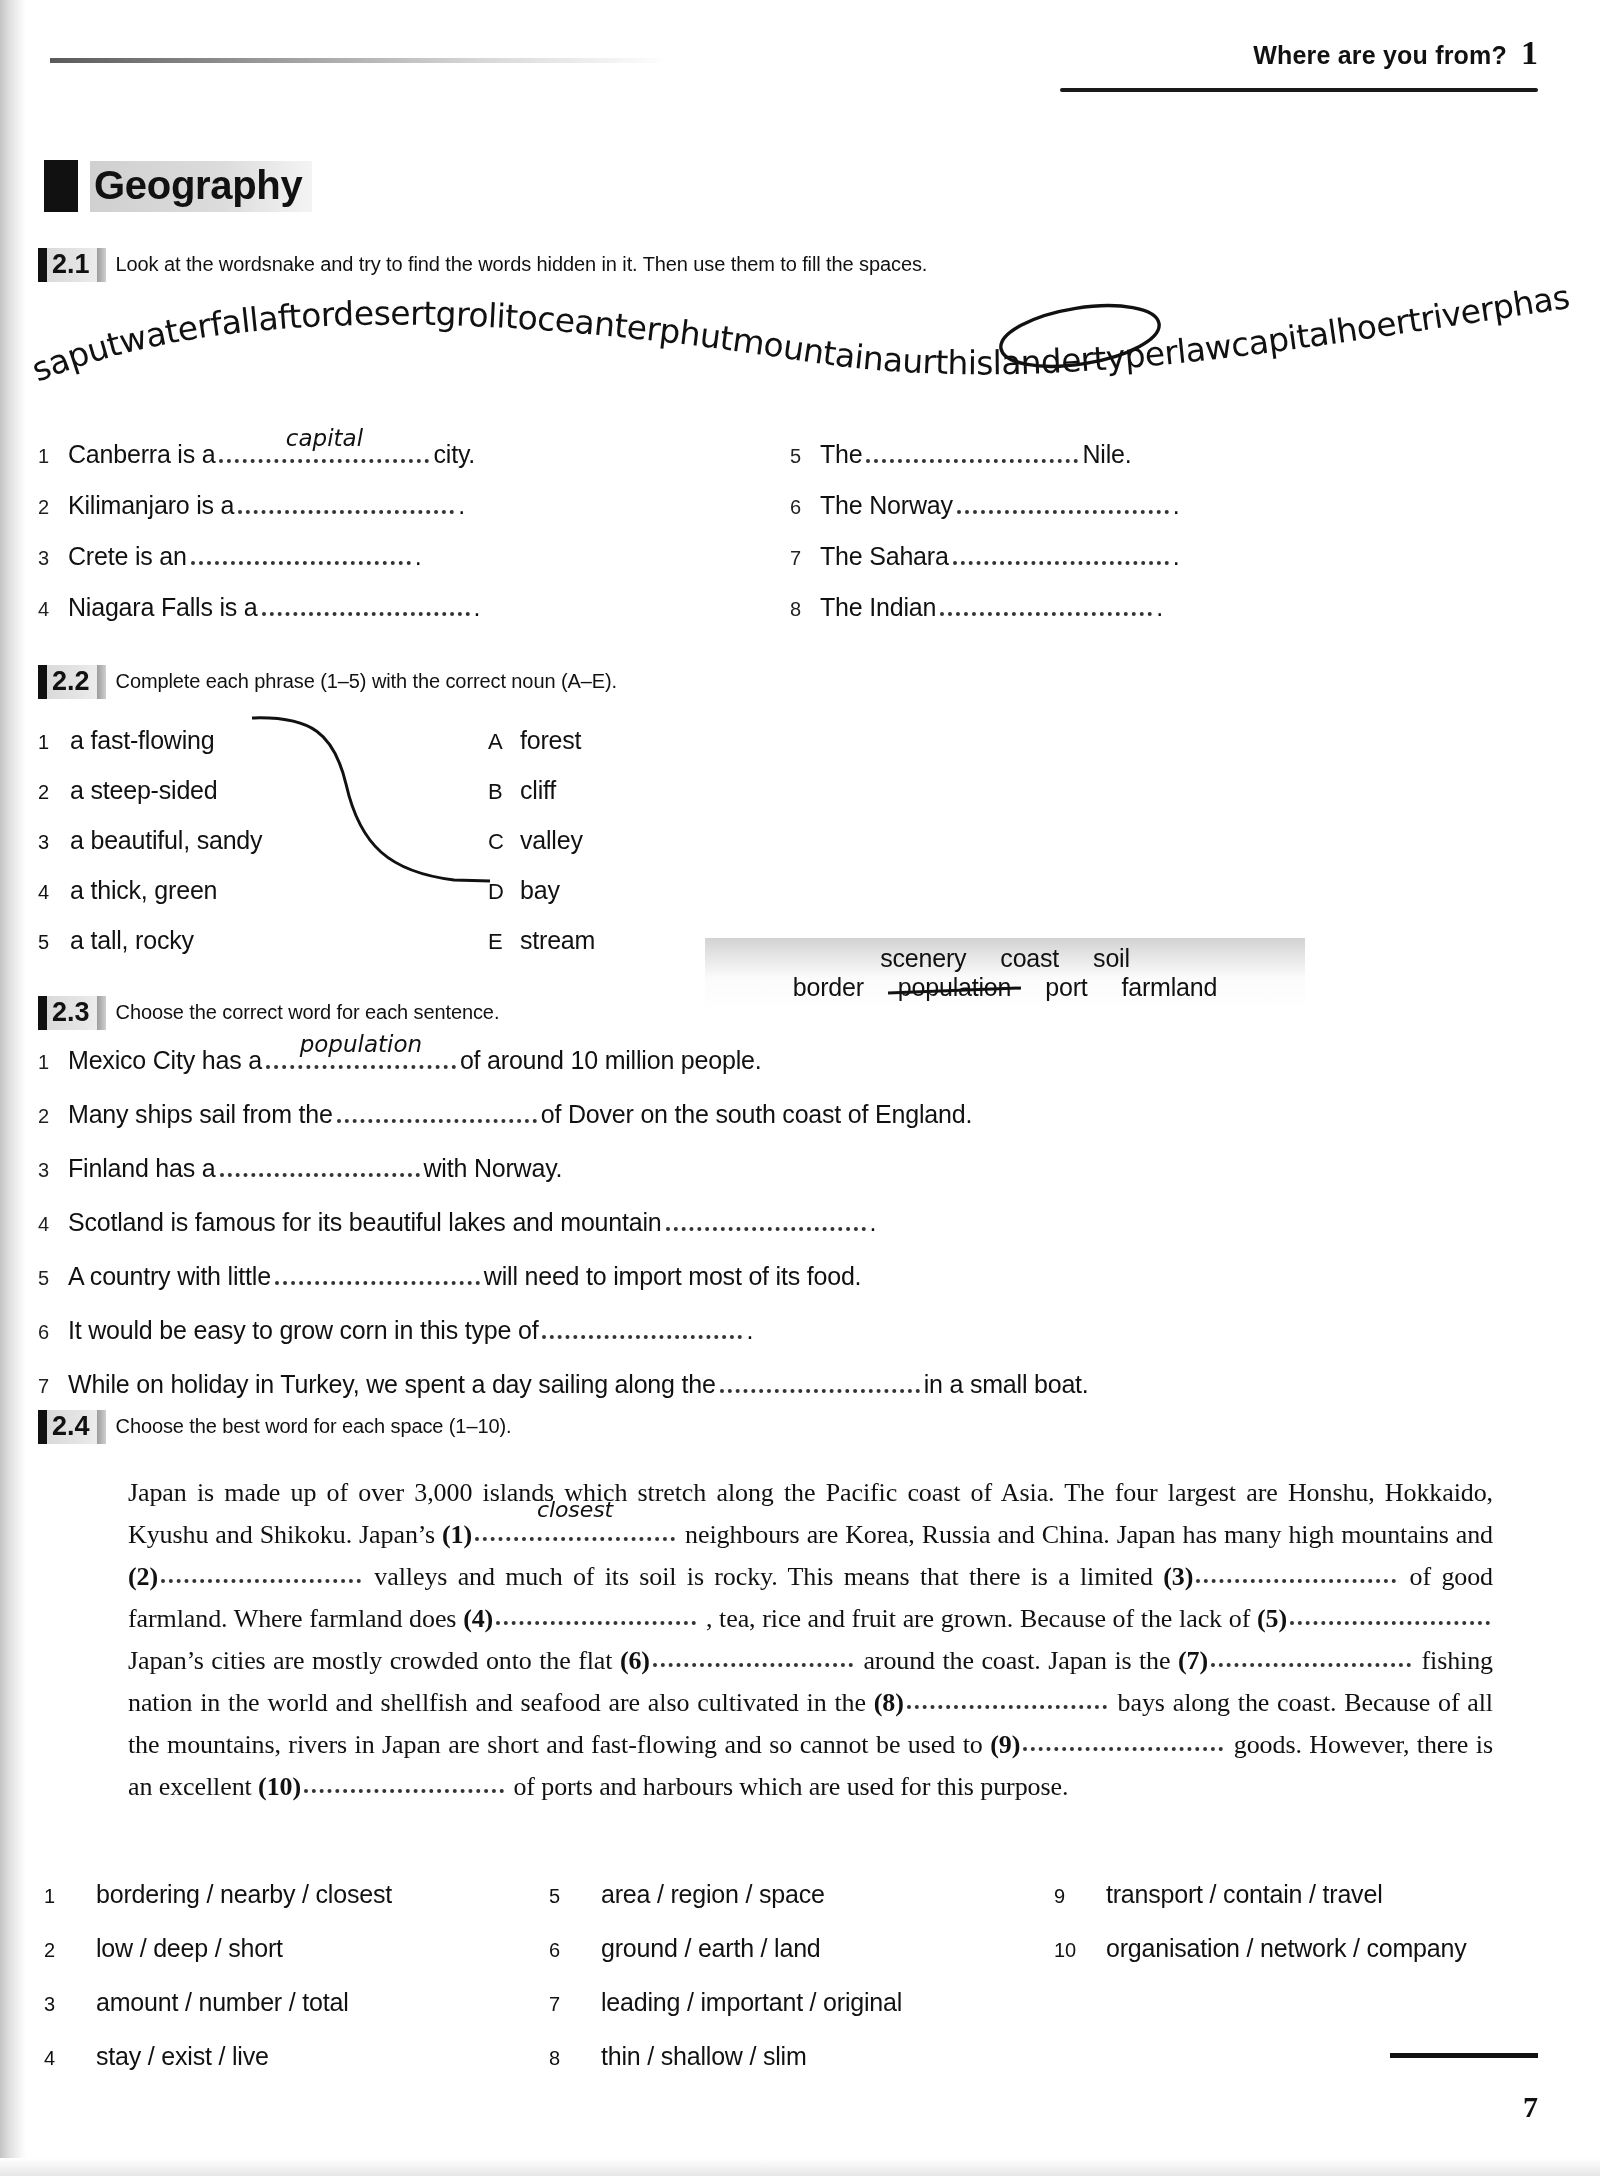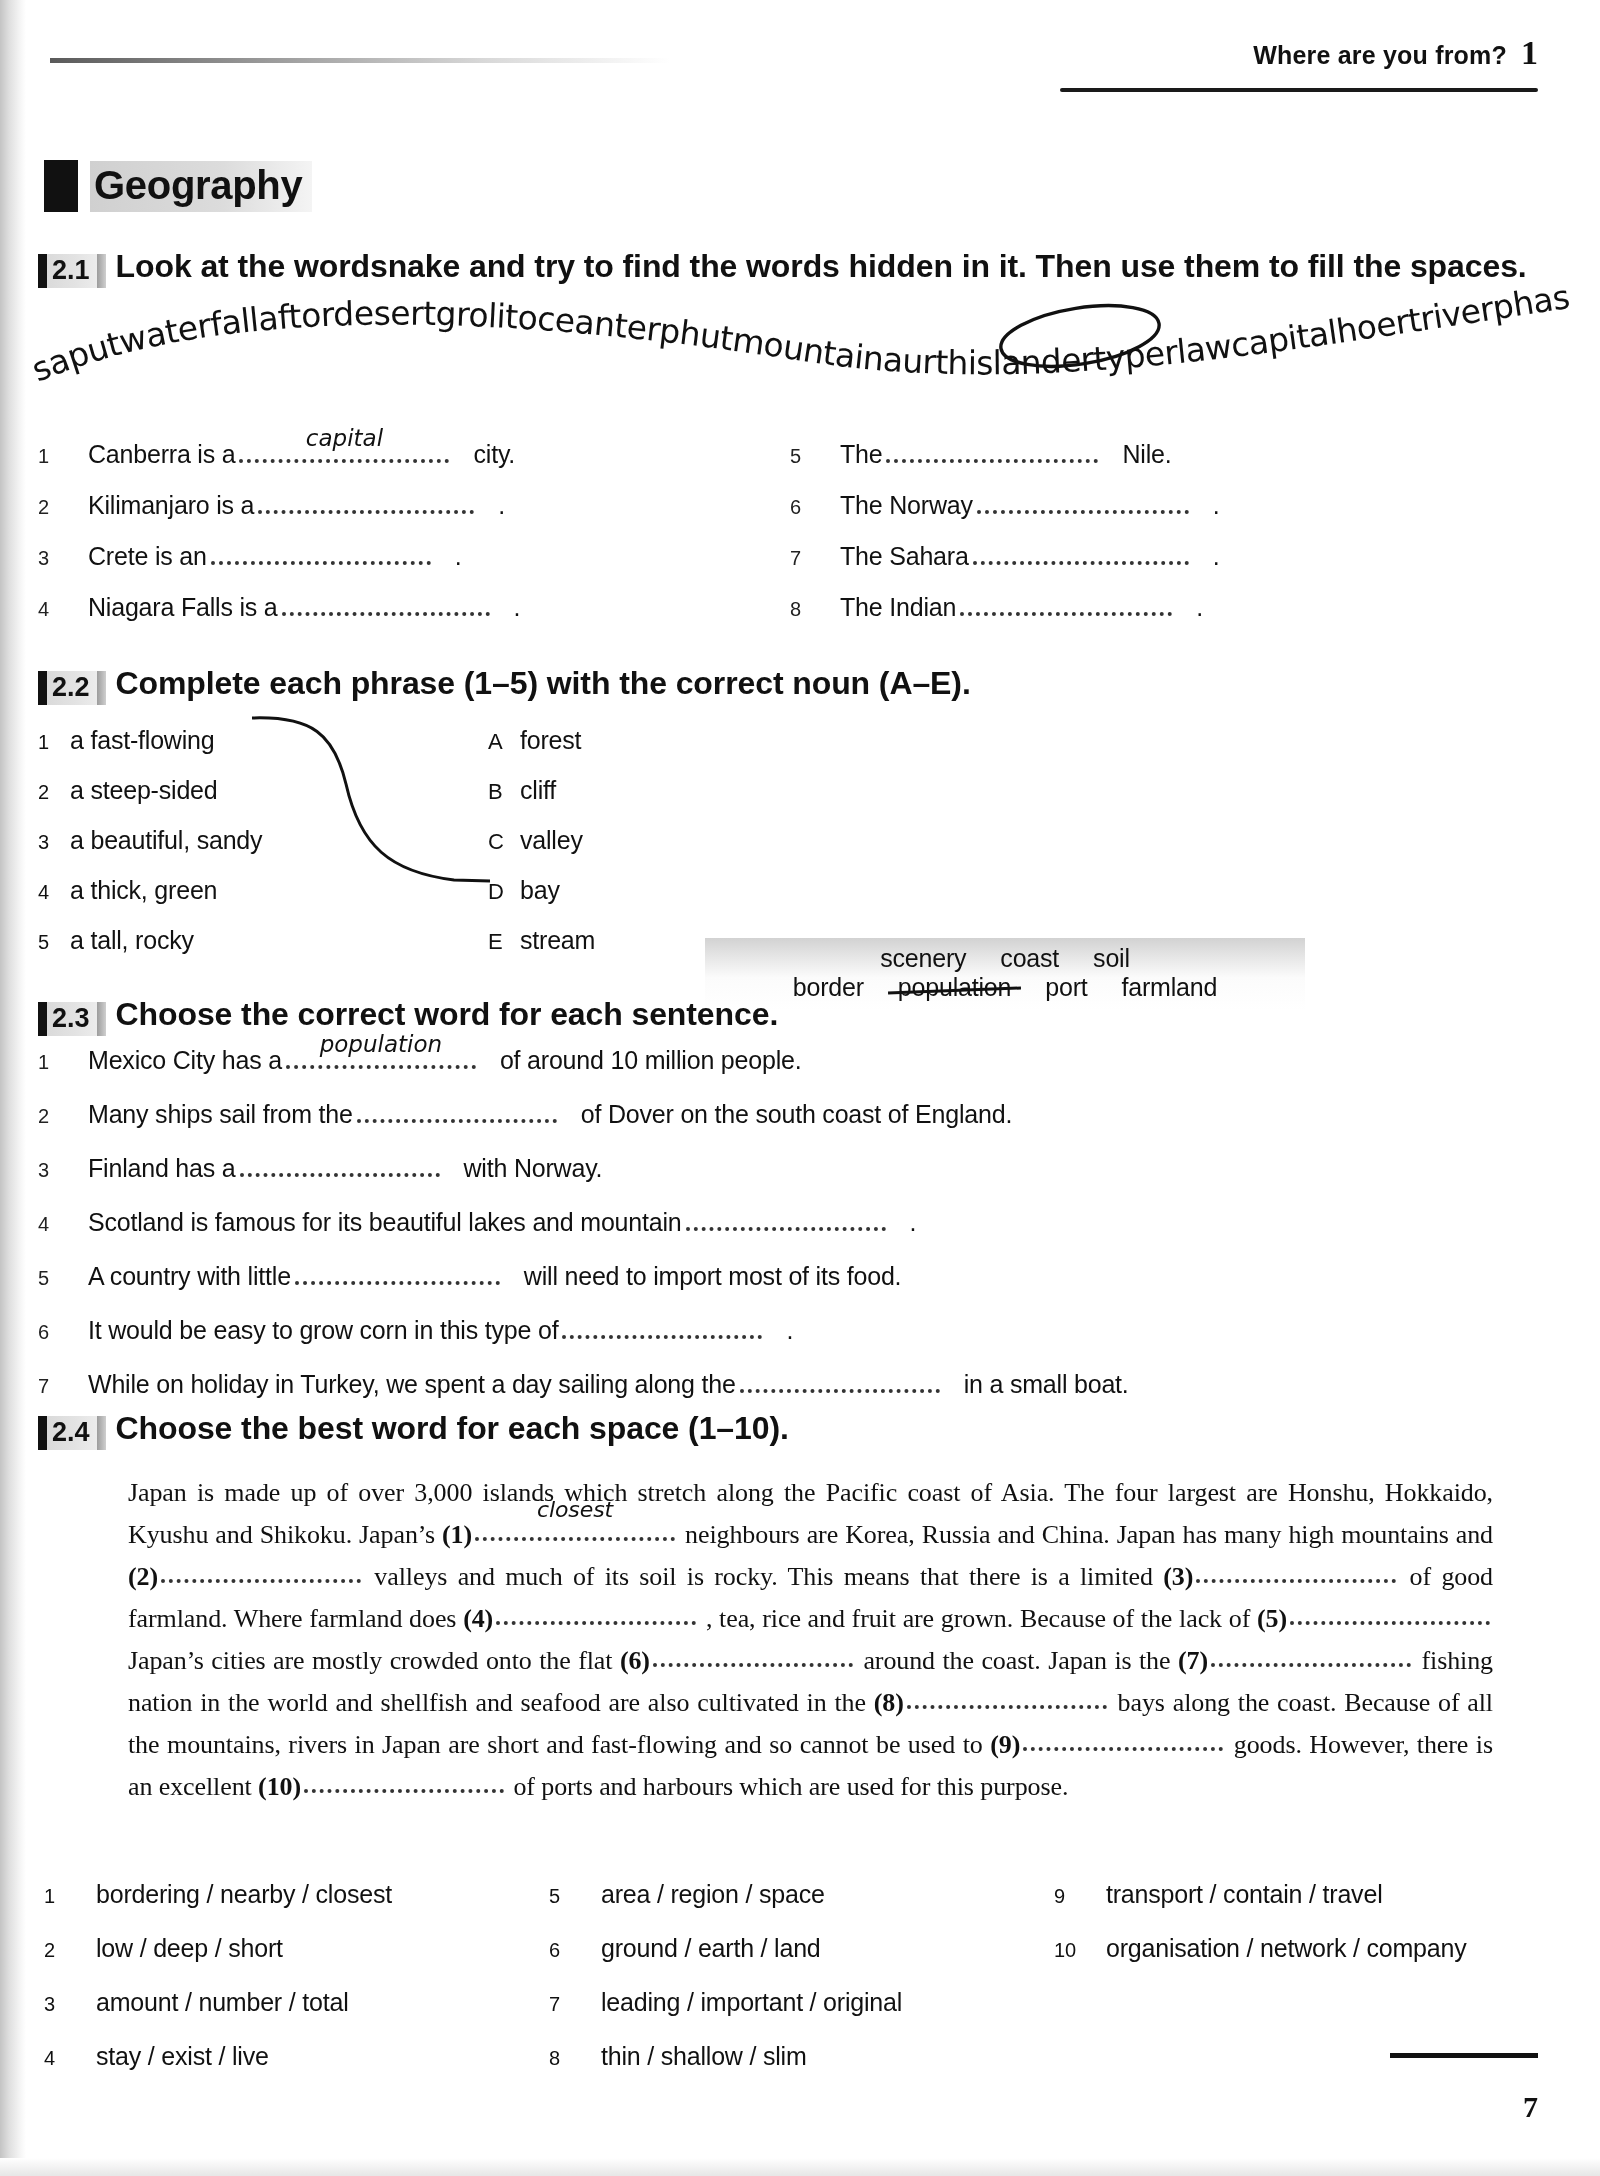--- a/index.html
+++ b/index.html
@@ -107,22 +107,22 @@
     width: 9px; background: #111;
   }
   .ex-badge::after {
     content: "";
     position: absolute;
     right: 0; top: 0; bottom: 0;
     width: 9px;
     background: linear-gradient(to right,#9c9c9c,#cfcfcf);
   }
   .ex-title {
-    font-size: 32px;
-    font-weight: bold;
+    font-size: 20px;
+    font-weight: normal;
     letter-spacing: -.1px;
     vertical-align: 2px;
   }
 
   
   .wordsnake-wrap {
     position: absolute;
     left: 20px; top: 300px;
     width: 1560px; height: 110px;
   }
@@ -144,21 +144,20 @@
   }
   .qnum {
     width: 30px;
     font-size: 20px;
     color: #222;
     flex: 0 0 30px;
   }
   .qtext {
     font-size: 25px;
     letter-spacing: -.2px;
-    margin-left: 20px;
   }
   .dots {
     display: inline-block;
     position: relative;
     border-bottom: 4px dotted #333;
     vertical-align: 3px;
     margin: 0 4px;
     height: 14px;
   }
   .hand {

